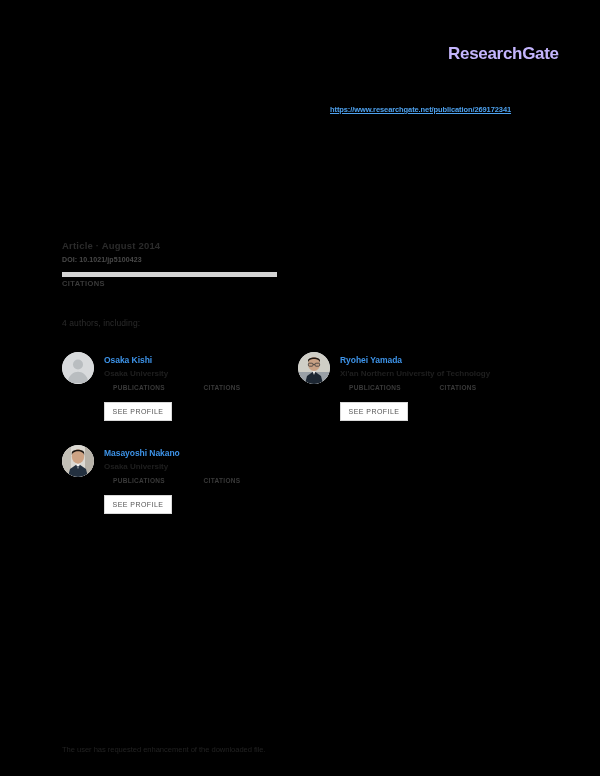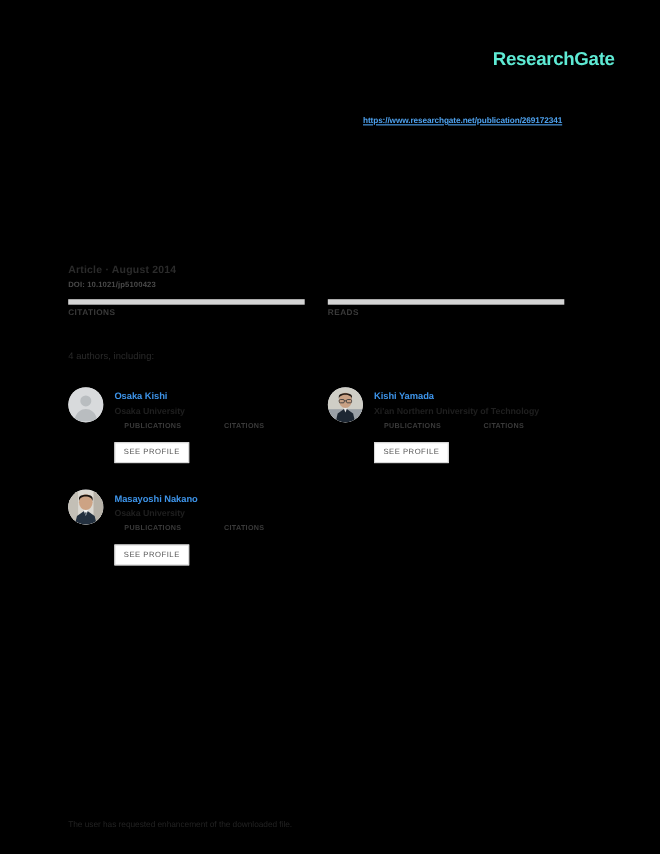--- a/index.html
+++ b/index.html
@@ -26,21 +26,21 @@
   }
 
   
   .rg-logo {
     position: absolute;
     left: 448px;
     top: 44px;
     font-size: 17px;
     font-weight: bold;
     letter-spacing: -0.3px;
-    color: #5eead4;
+    color: #c4b5fd;
     font-family: "Liberation Sans", sans-serif;
     white-space: nowrap;
   }
   .rg-url {
     position: absolute;
     left: 298px;
     top: 105px;
     font-size: 7.5px;
     color: #4ea2ef;
     letter-spacing: -0.1px;
@@ -206,25 +206,20 @@
   <div class="art-type">Article · August 2014</div>
 
   <div class="art-doi">DOI: 10.1021/jp5100423</div>
 
   <div class="stat-col left">
     <div class="stat-num"></div>
 
     <div class="stat-label">CITATIONS</div>
   </div>
 
-  <div class="stat-col right">
-    <div class="stat-num"></div>
-
-    <div class="stat-label">READS</div>
-  </div>
 
   <div class="authors-head">4 authors, including:</div>
 
   <div class="author" style="left:62px; top:352px;">
     <div class="avatar">
       <svg width="32" height="32" viewBox="0 0 32 32">
         <circle cx="16" cy="16" r="16" fill="#d8dadc"></circle>
         <circle cx="16" cy="12.5" r="5" fill="#b9bdc0"></circle>
         <path d="M5.5 31 C6.5 22.5 12 19.8 16 19.8 C20 19.8 25.5 22.5 26.5 31 Z" fill="#b9bdc0"></path>
       </svg>
@@ -258,21 +253,21 @@
           <path d="M16 19 L23 24 L25 32 L7 32 L9 24 Z" fill="#1d2733"></path>
           <path d="M14.4 19 L16 23 L17.6 19 Z" fill="#e8e8e8"></path>
           <ellipse cx="16" cy="12" rx="6" ry="7" fill="#c9a184"></ellipse>
           <path d="M10 11 C10 5.5 22 5.5 22 11 L22 8.5 C22 4.5 10 4.5 10 8.5 Z" fill="#221a14"></path>
           <rect x="10.4" y="11.2" width="4.6" height="3" rx="1" fill="none" stroke="#3a3a3a" stroke-width="0.8"></rect>
           <rect x="17" y="11.2" width="4.6" height="3" rx="1" fill="none" stroke="#3a3a3a" stroke-width="0.8"></rect>
           <line x1="15" y1="12.4" x2="17" y2="12.4" stroke="#3a3a3a" stroke-width="0.8"></line>
         </g>
       </svg>
     </div>
-    <div class="a-name">Kishi Yamada</div>
+    <div class="a-name">Ryohei Yamada</div>
     <div class="a-inst">Xi'an Northern University of Technology</div>
     <div class="a-stats">
       <div class="a-stat-block pubs">
 
         <div class="a-stat-label">PUBLICATIONS</div>
       </div>
       <div class="a-stat-block cits">
 
         <div class="a-stat-label">CITATIONS</div>
       </div>

